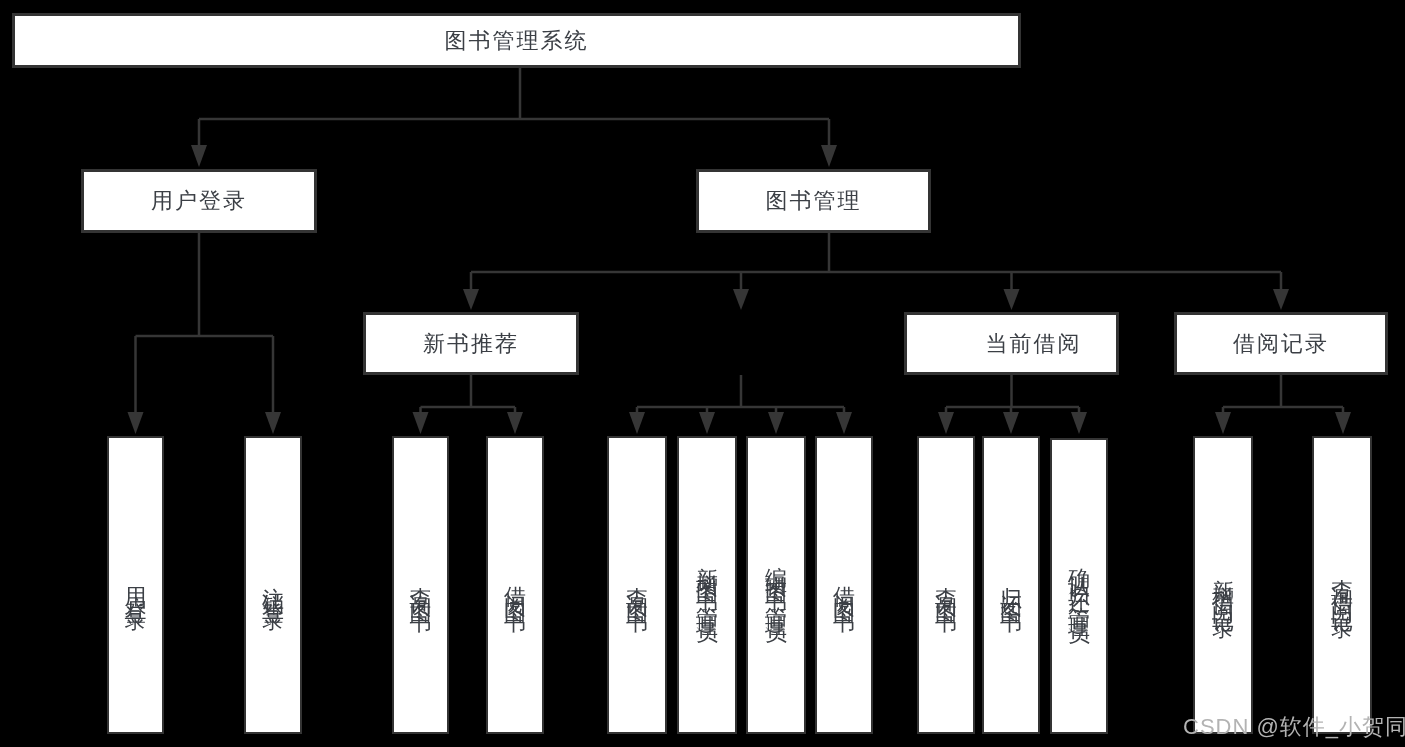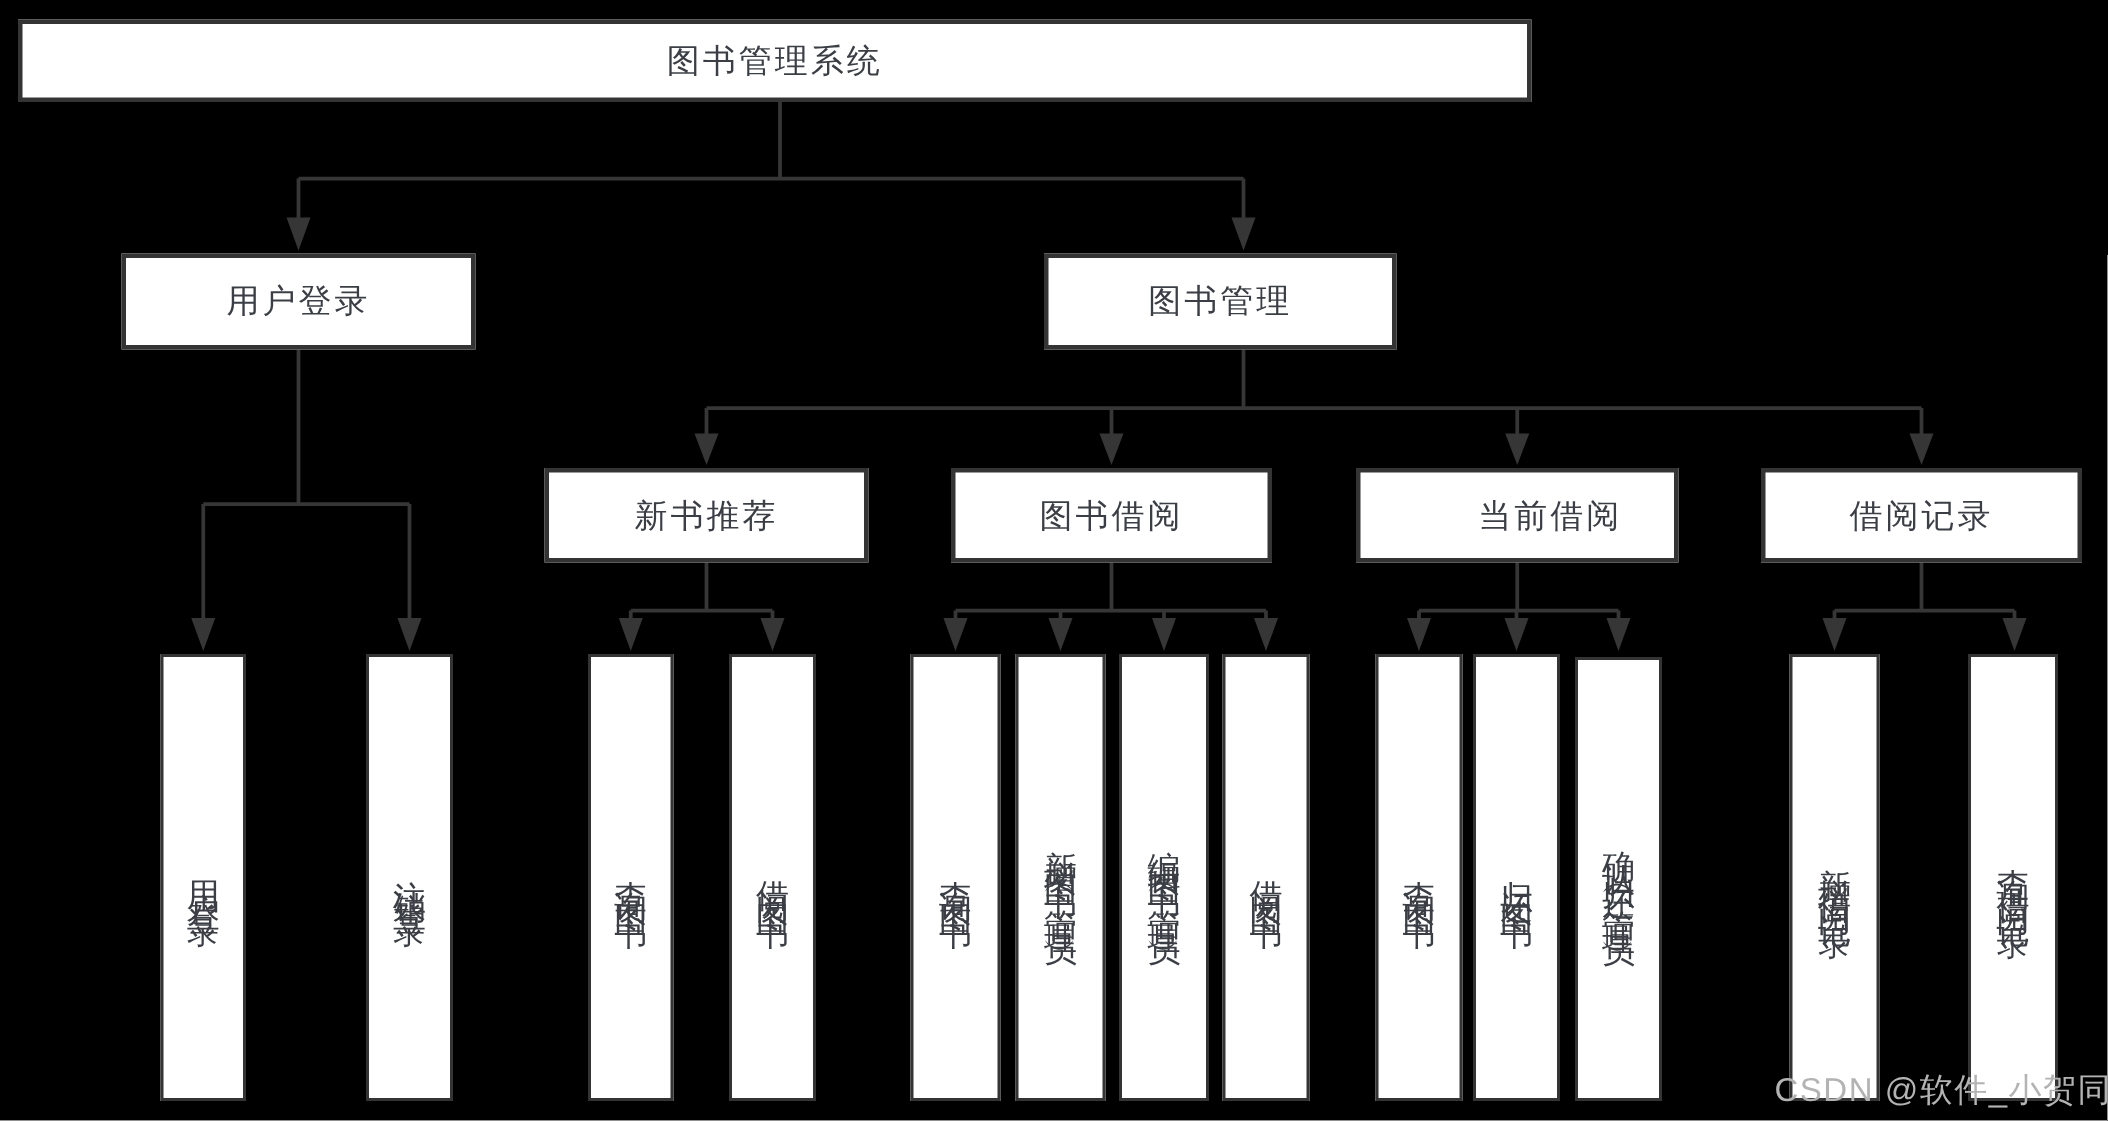--- a/index.html
+++ b/index.html
@@ -114,23 +114,20 @@
   <div class="box hbox" style="left:81px; top:169px; width:236px; height:64px;">
     <span>用户登录</span>
   </div>
   <div class="box hbox" style="left:672px; top:169px; width:235px; height:64px;margin-left:24px;">
     <span>图书管理</span>
   </div>
 
   <div class="box hbox" style="left:363px; top:312px; width:216px; height:63px;">
     <span>新书推荐</span>
   </div>
-  <div class="box hbox" style="left:634px; top:312px; width:214px; height:63px;">
-    <span>图书借阅</span>
-  </div>
   <div class="box hbox" style="left:904px; top:312px; width:215px; height:63px;padding-left:44px;">
     <span>当前借阅</span>
   </div>
   <div class="box hbox" style="left:1174px; top:312px; width:214px; height:63px;">
     <span>借阅记录</span>
   </div>
 
   <div class="box vbox" style="left:107px; top:436px; width:57px; height:298px;">
     <span>用户登录</span>
   </div>

